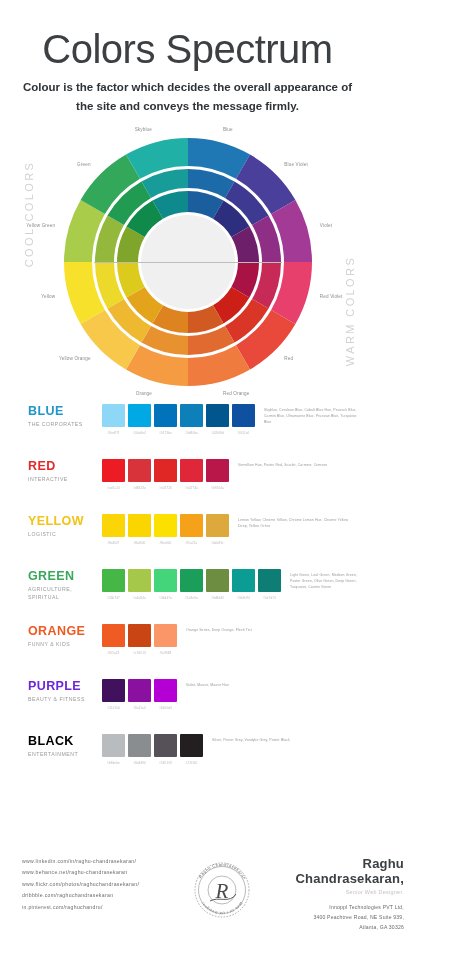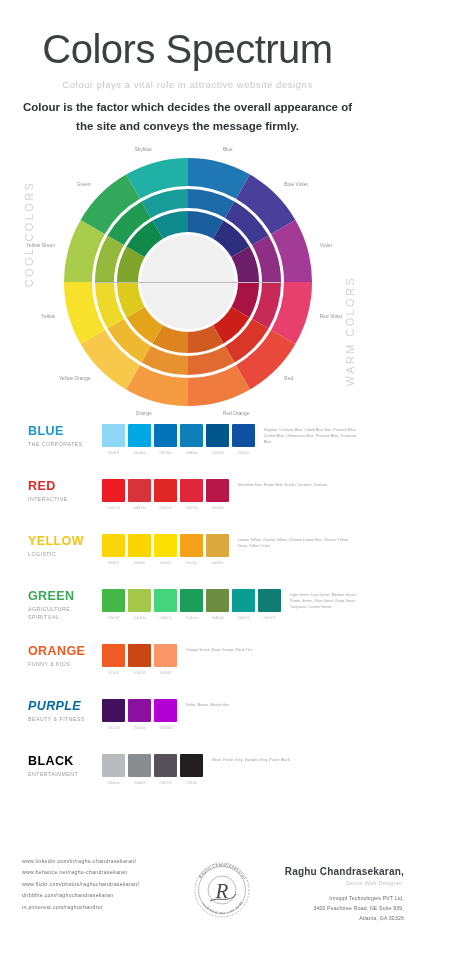--- a/index.html
+++ b/index.html
@@ -145,32 +145,31 @@
   }
   .links { flex: 0 0 168px; }
   .links div {
     font-size: 5.1px;
     color: #6b6b6b;
     line-height: 2.25;
     letter-spacing: 0.35px;
   }
   .stampwrap { flex: 1; display: flex; justify-content: center; padding-top: 2px; }
   .contact { flex: 0 0 150px; text-align: right; }
-  .cname { font-size: 10px; color: #3c4043; font-weight: 700; letter-spacing: 0.2px; margin-top: 10px; }
+  .cname { font-size: 13px; color: #3c4043; font-weight: 700; letter-spacing: 0.2px; }
   .crole { font-size: 5.4px; color: #c3c3c3; margin-top: 3px; letter-spacing: 0.3px; }
   .caddr { margin-top: 8px; font-size: 5.1px; color: #6b6b6b; line-height: 1.95; letter-spacing: 0.2px; }
 </style>
 </head>
 <body>
 
 <div class="page">
 
   <div class="header">
     <div class="title">Colors Spectrum</div>
-    <div class="subtitle">Colour plays a vital role in attractive website designs</div>
     <div class="lede">Colour is the factor which decides the overall appearance of the site and conveys the message firmly.</div>
   </div>
 
   <div class="wheel-section">
     <div class="side-label side-cool">COOL COLORS</div>
     <div class="side-label side-warm">WARM COLORS</div>
     <div class="wheel-wrap">
       <svg class="wheel-svg" viewBox="0 0 248 248">
         <g id="wheel-rings">
             <path d="M 124.00000000000001 0 A 124 124 0 0 1 186 16.61284993072961
@@ -379,21 +378,21 @@
           <div class="hexrow">
             <div class="hx">#f05a23</div>
             <div class="hx">#c94513</div>
             <div class="hx">#fa9668</div>
           </div>
         </div>
         <div class="pdesc">Orange Series, Deep Orange, Flesh Tint</div>
       </div>
       <div class="prow">
         <div class="pname">
-          <div class="n" style="color: #0369a1; font-style: italic;">PURPLE</div>
+          <div class="n" style="color: #6d28d9;">PURPLE</div>
           <div class="s">BEAUTY &amp; FITNESS</div>
         </div>
         <div class="swatches">
           <div class="swrow">
             <div class="sw" style="background: rgb(65, 17, 93);"></div>
             <div class="sw" style="background: rgb(138, 17, 160);"></div>
             <div class="sw" style="background: rgb(180, 0, 212);"></div>
           </div>
           <div class="hexrow">
             <div class="hx">#41115d</div>

